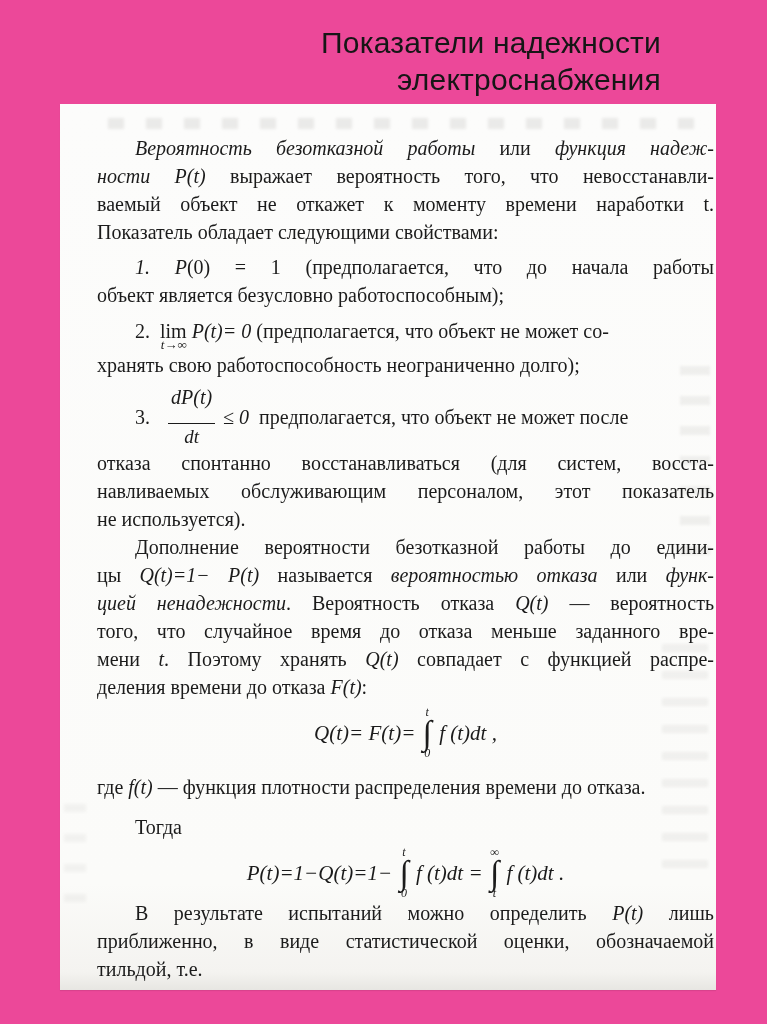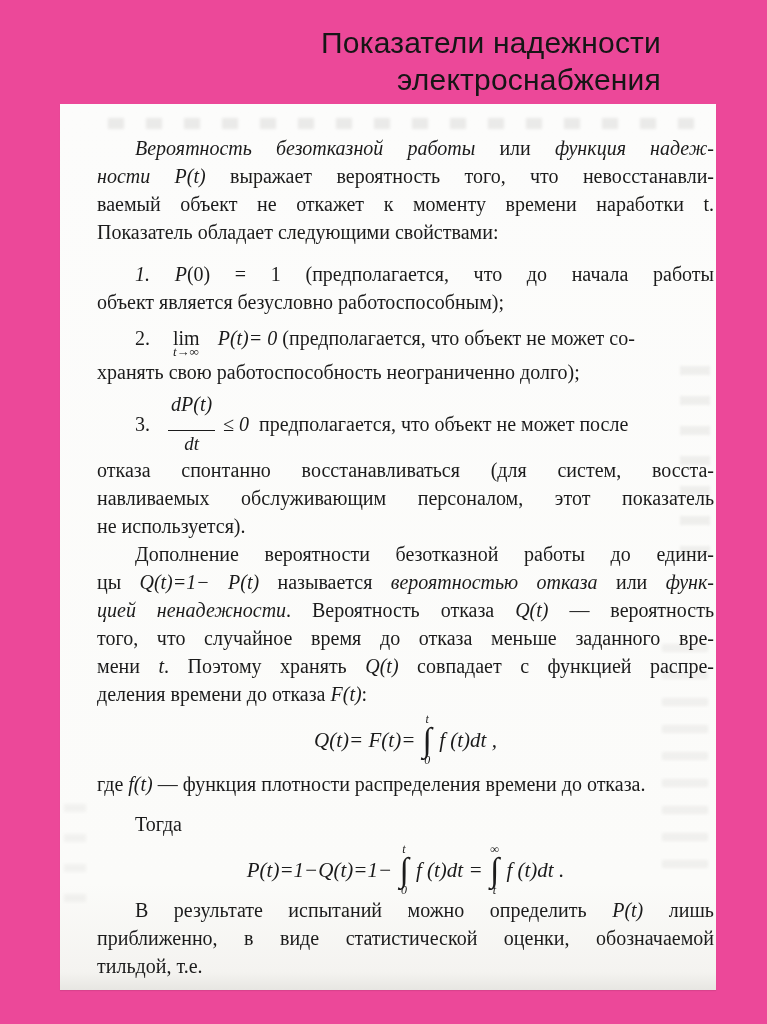--- a/index.html
+++ b/index.html
@@ -21,21 +21,21 @@
   .ln.l{height:28px;overflow:hidden;}
   .ln.ft{display:flex;align-items:flex-start;}
   .ln.fm{display:flex;align-items:center;}
   .ln.fc{display:flex;align-items:center;justify-content:center;}
   .ln.ft span,.ln.fm span,.ln.fc span{white-space:pre;}
   .ln.fc>span{font-size:21px;}
   .sg-bi{font-weight:normal;font-style:italic;}
   .sg-i{font-style:italic;}
   .sg-m{font-style:italic;}
   
-  .limst{display:inline-flex;flex-direction:column;align-items:flex-start;margin:0 13px;}
+  .limst{display:inline-flex;flex-direction:column;align-items:flex-end;margin:0 0;}
   .limst .lmain{font-style:normal;font-size:20px;line-height:28px;}
   .limst .lsub{font-style:italic;font-size:13px;line-height:12px;margin-top:-6px;}
   .fracst{display:inline-flex;flex-direction:column;align-items:center;margin:0 3px;}
   .fracst .num{font-style:italic;font-size:20px;line-height:24px;border-bottom:1.6px solid #1b1b1b;padding:0 3px 14px;}
   .fracst .den{font-style:italic;font-size:19px;line-height:24px;padding-top:1px;}
   .intst{display:inline-flex;flex-direction:column;align-items:center;margin:0 2px;}
   .intst .ilim{font-style:italic;font-size:12px;line-height:11px;}
   .intst .isign{font-size:34px;line-height:30px;font-style:normal;}
   
   .ghost{position:absolute;filter:blur(1.4px);opacity:.5;pointer-events:none;}
@@ -60,21 +60,21 @@
   <div class="scan">
     <div class="ghost g1"></div>
     <div class="ghost g2"></div>
     <div class="ghost g3"></div>
     <div class="ghost g4"></div>
     <div class="col">
         <div class="ln j" style="padding-left: 38px;"><span class="sg-bi">Вероятность безотказной работы </span><span class="sg-n">или </span><span class="sg-bi">функция надеж-</span></div>
         <div class="ln j"><span class="sg-bi">ности P(t) </span><span class="sg-n"> выражает вероятность того, что невосстанавли-</span></div>
         <div class="ln j"><span class="sg-n">ваемый объект не откажет к моменту времени наработки t.</span></div>
         <div class="ln l"><span class="sg-n">Показатель обладает следующими свойствами:</span></div>
-        <div class="ln j" style="padding-left: 38px; margin-top: 14px;"><span class="sg-i">1.</span><span class="sg-n"> </span><span class="sg-m">P</span><span class="sg-n">(0) = 1 (предполагается, что до начала работы</span></div>
+        <div class="ln j" style="padding-left: 38px; margin-top: 7px;"><span class="sg-i">1.</span><span class="sg-n"> </span><span class="sg-m">P</span><span class="sg-n">(0) = 1 (предполагается, что до начала работы</span></div>
         <div class="ln l"><span class="sg-n">объект является безусловно работоспособным);</span></div>
         <div class="ln ft" style="padding-left: 38px; margin-top: 8px;">
           <span class="sg-n">2.  </span>
           <span class="limst"><span class="lmain">lim</span><span class="lsub">t→∞</span></span>
           <span class="sg-m"> P(t)= 0 </span>
           <span class="sg-n">(предполагается, что объект не может со-</span>
         </div>
         <div class="ln l"><span class="sg-n">хранять свою работоспособность неограниченно долго);</span></div>
         <div class="ln fm" style="padding-left: 38px; margin-top: 6px;">
           <span class="sg-n">3.   </span>
@@ -89,21 +89,21 @@
         <div class="ln j"><span class="sg-n">цы </span><span class="sg-m">Q(t)=1− P(t)</span><span class="sg-n"> называется </span><span class="sg-bi">вероятностью отказа</span><span class="sg-n"> или </span><span class="sg-bi">функ-</span></div>
         <div class="ln j"><span class="sg-bi">цией ненадежности</span><span class="sg-n">. Вероятность отказа </span><span class="sg-m">Q(t)</span><span class="sg-n"> — вероятность</span></div>
         <div class="ln j"><span class="sg-n">того, что случайное время до отказа меньше заданного вре-</span></div>
         <div class="ln j"><span class="sg-n">мени </span><span class="sg-m">t</span><span class="sg-n">. Поэтому хранять </span><span class="sg-m">Q(t)</span><span class="sg-n"> совпадает с функцией распре-</span></div>
         <div class="ln l"><span class="sg-n">деления времени до отказа </span><span class="sg-m">F(t)</span><span class="sg-n">:</span></div>
         <div class="ln fc" style="margin-top: 6px;">
           <span class="sg-m">Q(t)= F(t)= </span>
           <span class="intst"><span class="ilim">t</span><span class="isign">∫</span><span class="ilim">0</span></span>
           <span class="sg-m"> f (t)dt ,</span>
         </div>
-        <div class="ln l" style="margin-top: 4px;"><span class="sg-n">где </span><span class="sg-m">f(t)</span><span class="sg-n"> — функция плотности распределения времени до отказа.</span></div>
+        <div class="ln l" style="margin-top: 14px;"><span class="sg-n">где </span><span class="sg-m">f(t)</span><span class="sg-n"> — функция плотности распределения времени до отказа.</span></div>
         <div class="ln l" style="padding-left: 38px; margin-top: 12px;"><span class="sg-n">Тогда</span></div>
         <div class="ln fc" style="margin-top: 6px;">
           <span class="sg-m">P(t)=1−Q(t)=1− </span>
           <span class="intst"><span class="ilim">t</span><span class="isign">∫</span><span class="ilim">0</span></span>
           <span class="sg-m"> f (t)dt = </span>
           <span class="intst"><span class="ilim">∞</span><span class="isign">∫</span><span class="ilim">t</span></span>
           <span class="sg-m"> f (t)dt .</span>
         </div>
         <div class="ln j" style="padding-left: 38px; margin-top: 0;"><span class="sg-n">В результате испытаний можно определить </span><span class="sg-m">P(t)</span><span class="sg-n"> лишь</span></div>
         <div class="ln j"><span class="sg-n">приближенно, в виде статистической оценки, обозначаемой</span></div>

